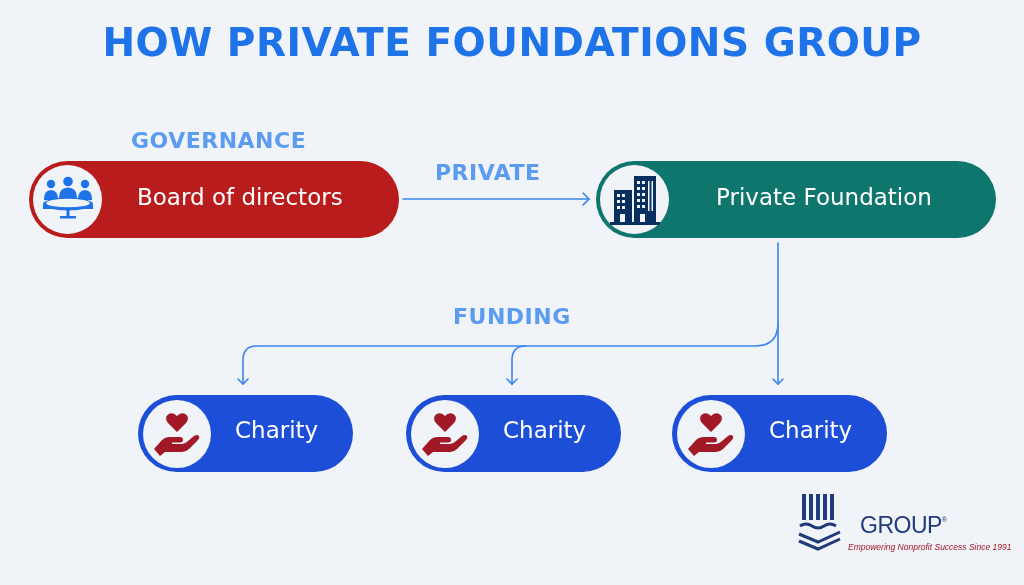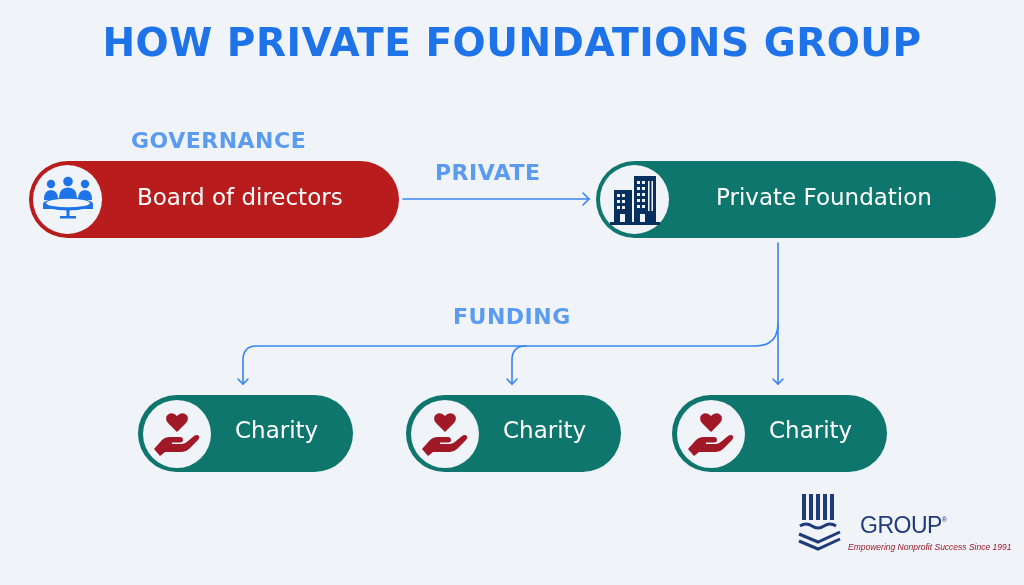--- a/index.html
+++ b/index.html
@@ -7,21 +7,21 @@
   body { background:#f0f3f8; font-family:"DejaVu Sans","Liberation Sans",sans-serif; position:relative; }
   .title { position:absolute; left:0; width:1024px; top:20px; text-align:center; color:#1e73e8; font-weight:bold; font-size:39px; letter-spacing:0.5px; }
   .label { position:absolute; color:#5b9cf0; font-weight:bold; font-size:22px; letter-spacing:0.5px; }
   .pill { position:absolute; height:77px; border-radius:39px; display:flex; align-items:center; color:#fff; }
   .pill .icon-circle { position:absolute; left:4px; top:4px; width:69px; height:69px; border-radius:50%; background:#f0f3f8; display:flex; align-items:center; justify-content:center; }
   .pill .text { position:absolute; font-size:23px; white-space:nowrap; }
   .board { left:29px; top:161px; width:370px; background:#b91c1c; }
   .board .text { left:108px; top:23px; }
   .foundation { left:596px; top:161px; width:400px; background:#0f766e; }
   .foundation .text { left:120px; top:23px; }
-  .charity { top:395px; width:215px; background:#0f766e;text-decoration:underline; }
+  .charity { top:395px; width:215px; background:#1d4ed8;text-decoration:underline; }
   .charity .text { left:97px; top:22px; }
   .pill.charity .icon-circle { width:68px; height:68px; top:5px; left:5px; }
   svg.lines { position:absolute; left:0; top:0; }
   .logo { position:absolute; left:796px; top:492px; width:205px; height:66px; }
   .logo-mark { position:absolute; left:0; top:0; width:50px; height:60px; }
   .logo-word1 { position:absolute; left:52px; top:0px; font-size:23px; color:#1f3b7a; font-family:"Liberation Sans",sans-serif; letter-spacing:-0.5px; }
   .logo-word2 { position:absolute; left:64px; top:20px; font-size:23px; color:#1f3b7a; font-family:"Liberation Sans",sans-serif; letter-spacing:-0.5px; }
   .logo-reg { font-size:7px; vertical-align:top; position:relative; top:4px; }
   .logo-tag { position:absolute; left:52px; top:50px; font-size:8.5px; color:#a11827; font-style:italic; font-family:"Liberation Sans",sans-serif; white-space:nowrap; }
 </style>

